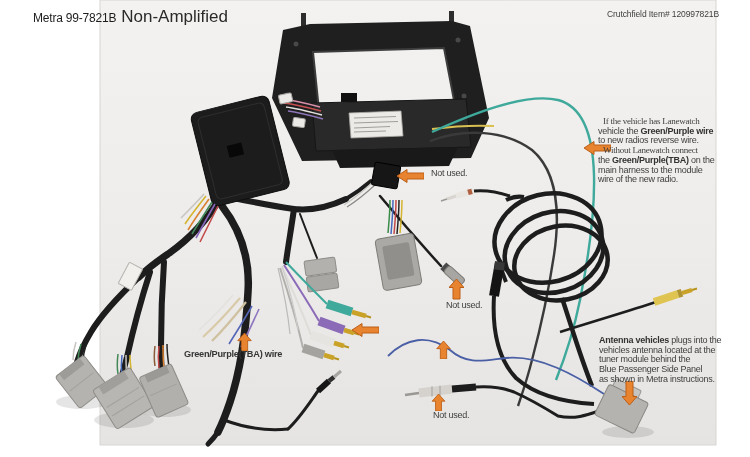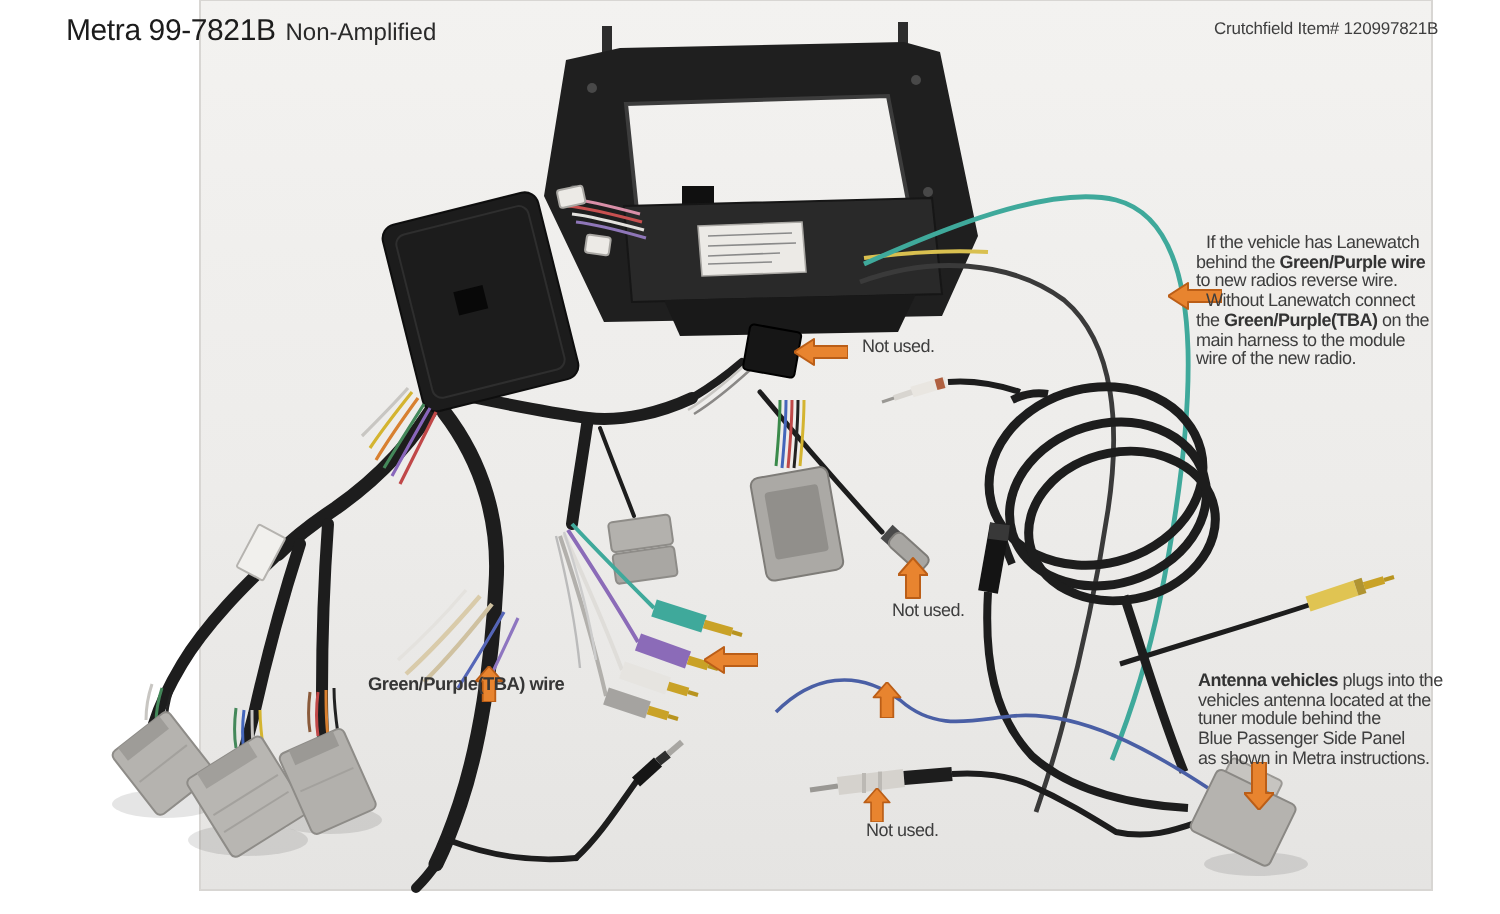--- a/index.html
+++ b/index.html
@@ -1,27 +1,27 @@
 <!DOCTYPE html>
 <html><head>
 <meta charset="utf-8">
 <style>
   html,body{margin:0;padding:0;background:#fff;}
   #stage{position:relative;width:750px;height:457px;background:#ffffff;overflow:hidden;
          font-family:"Liberation Sans",sans-serif;}
   #photo-svg{position:absolute;left:0;top:0;}
   
   #title-block{position:absolute;left:33px;top:7px;white-space:nowrap;color:#1c1c1c;}
-  #title-block .t{font-size:15px;letter-spacing:-0.2px;}
-  #title-block .s{font-size:12px;margin-left:5px;color:#2a2a2a;}
+  #title-block .t{font-size:12px;letter-spacing:-0.2px;}
+  #title-block .s{font-size:17px;margin-left:5px;color:#2a2a2a;}
   #item-number{position:absolute;left:607px;top:9px;font-size:8.5px;color:#3e3e3e;letter-spacing:-0.1px;text-align:right;}
   
   .note{position:absolute;font-size:9px;line-height:9.7px;letter-spacing:-0.25px;color:#3e3e3e;}
   .note .b{font-weight:700;color:#333;}
-  .note .ind{padding-left:5px;}
+  .note .ind{padding-left:5px;font-family:Liberation Serif, serif;}
   #note-green-purple{font-weight:700;font-size:9.2px;color:#363636;}
   
   .arrow{position:absolute;}
   .arrow svg{display:block;}
   .arrow polygon{stroke:#bb5e17;stroke-width:1;stroke-linejoin:round;}
 </style>
 </head>
 <body>
 
 <div id="stage">
@@ -306,27 +306,27 @@
   <div class="arrow" style="left:622px;top:381px">
     <svg width="15" height="24" viewBox="0 0 15 24">
         <polygon points="7.5,24 0,15.5 4,15.5 4,0 11,0 11,15.5 15,15.5" fill="#e8842f"></polygon>
       </svg>
   </div>
 
   <div class="note" style="left:431px;top:169px">Not used.</div>
   <div class="note" style="left:446px;top:301px">Not used.</div>
   <div class="note" style="left:433px;top:411px">Not used.</div>
 
-  <div class="note" id="note-green-purple" style="left:184px;top:338px">Green/Purple(TBA) wire</div>
+  <div class="note" id="note-green-purple" style="left:184px;top:350px">Green/Purple(TBA) wire</div>
 
 
 
   <div class="note" style="left:598px;top:117px;width:124px">
     <div class="ind">If the vehicle has Lanewatch</div>
-    <div><span>behind the </span><span class="b">Green/Purple wire</span></div>
+    <div><span>vehicle the </span><span class="b">Green/Purple wire</span></div>
     <div>to new radios reverse wire.</div>
     <div class="ind">Without Lanewatch connect</div>
     <div><span>the </span><span class="b">Green/Purple(TBA)</span><span> on the</span></div>
     <div>main harness to the module</div>
     <div>wire of the new radio.</div>
   </div>
 
   <div class="note" style="left:599px;top:336px;width:130px">
     <div><span class="b">Antenna vehicles</span><span> plugs into the</span></div>
     <div>vehicles antenna located at the</div>

